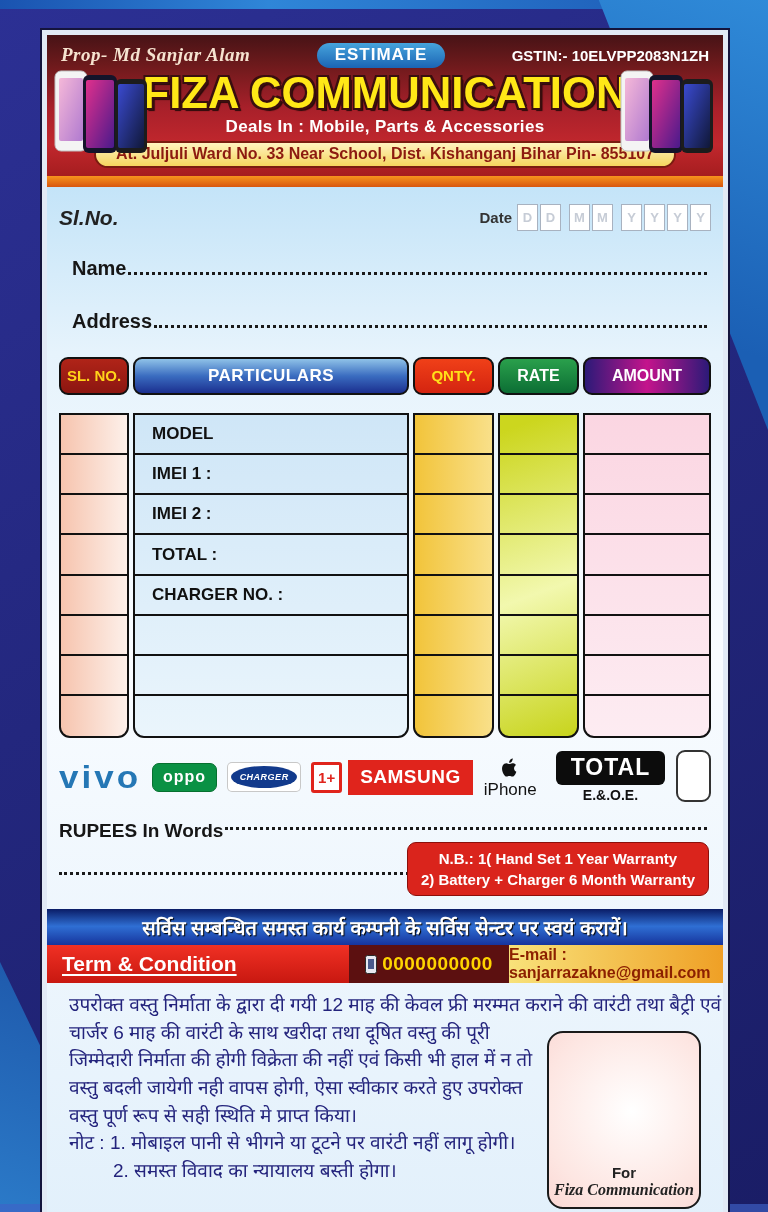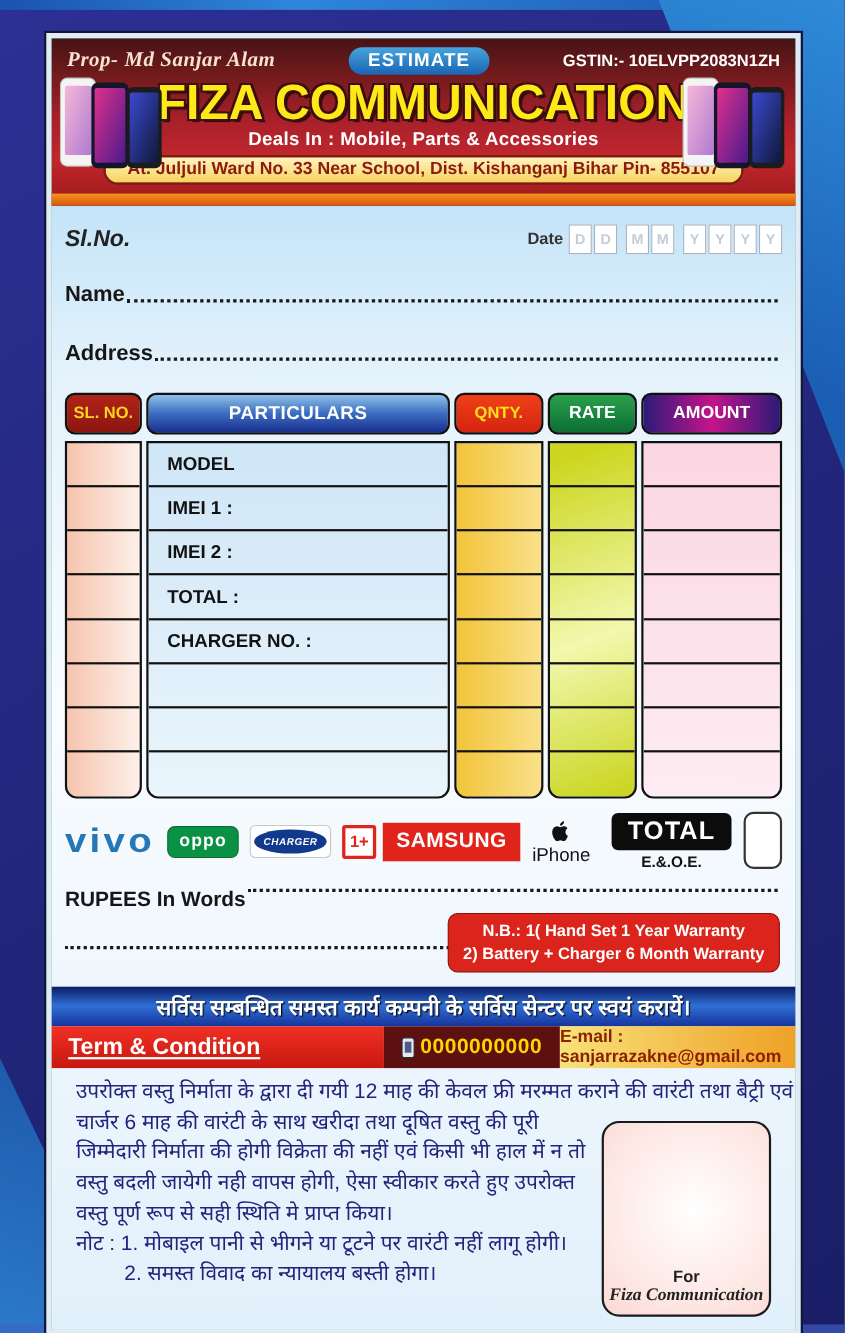--- a/index.html
+++ b/index.html
@@ -48,27 +48,27 @@
 
   .slno-row{display:flex;justify-content:space-between;align-items:center;padding-top:16px;height:46px;}
   .slno{font-size:21px;font-weight:bold;font-style:italic;color:#222;}
   .date-group{display:flex;align-items:center;gap:5px;}
   .date-label{font-weight:bold;font-size:15px;color:#333;}
   .date-boxes{display:flex;gap:2px;}
   .date-box{width:21px;height:27px;background:#fff;border:1.5px solid #a8b2c0;
     display:flex;align-items:center;justify-content:center;color:#c6ccd6;font-weight:bold;font-size:13px;}
   .grp-end{margin-right:6px;}
 
-  .field-row{display:flex;font-weight:bold;font-size:20px;color:#161616;}
+  .field-row{display:flex;font-weight:bold;font-size:20px;color:#161616;margin-left:13px;}
   .name-row{margin-top:24px;} .addr-row{margin-top:30px;}
   .leader{flex:1;border-bottom:3.5px dotted #1a1a1a;margin:0 4px 5px 2px;}
 
   
   .tbl{margin-top:24px;}
-  .tbl-headers{display:flex;gap:4px;height:38px;margin-bottom:6px;}
+  .tbl-headers{display:flex;gap:4px;height:38px;margin-bottom:18px;}
   .th{border:2.5px solid #111;border-radius:9px;display:flex;align-items:center;justify-content:center;font-weight:bold;}
   .th-sl{width:70px;background:linear-gradient(180deg,#b02418,#8c1610);color:#ffd41a;font-size:15px;}
   .th-part{width:276px;background:linear-gradient(180deg,#8fc2e8 0%,#3a6cc0 50%,#1b2f8f 100%);color:#fff;font-size:17px;letter-spacing:.5px;}
   .th-qnty{width:81px;background:linear-gradient(180deg,#f04018,#d42410);color:#ffe01a;font-size:15px;}
   .th-rate{width:81px;background:linear-gradient(180deg,#2aa04c,#0c6e34);color:#fff;font-size:16px;}
   .th-amt{flex:1;background:linear-gradient(90deg,#2c1a78 0%,#c4148c 50%,#2c1a78 100%);color:#fff;font-size:16px;}
   .tbl-body{display:flex;gap:4px;border-radius:11px;}
   .col{border:2.5px solid #111;border-radius:0 0 11px 11px;overflow:hidden;}
   .col-sl{width:70px;background:linear-gradient(90deg,#f6c4ae,#fdf0ea);}
   .col-part{width:276px;background:linear-gradient(180deg,#cfe6f7,#eaf5fc);}
@@ -95,21 +95,21 @@
   .iphone{display:flex;flex-direction:column;align-items:center;line-height:1;}
   .iphone-label{font-size:17px;color:#111;margin-top:1px;}
   .total-stack{display:flex;flex-direction:column;align-items:center;margin-left:8px;}
   .total-box{background:#0c0c0c;border-radius:6px;color:#fff;font-weight:900;font-size:23px;
     padding:3px 15px 4px;letter-spacing:1px;}
   .eoe{font-weight:bold;font-size:14px;color:#111;margin-top:2px;}
   .total-amount-box{flex:1;height:52px;background:#fff;border:2.5px solid #333;border-radius:9px;align-self:flex-start;margin-top:2px;}
 
   
   .rupees{position:relative;margin-top:14px;height:76px;}
-  .rupees-row{display:flex;align-items:flex-start;font-weight:bold;font-size:19px;color:#161616;}
+  .rupees-row{display:flex;align-items:center;font-weight:bold;font-size:19px;color:#161616;}
   .rupees-line2{margin-top:30px;width:362px;border-bottom:3.5px dotted #1a1a1a;height:1px;}
   .nb-box{position:absolute;right:2px;top:22px;background:#da241c;border:1px solid #8c0f0a;
     border-radius:9px;color:#fff;font-weight:bold;font-size:15px;text-align:center;
     padding:5px 13px;line-height:1.4;}
 
   
   .service-strip{margin:13px -12px 0;height:36px;display:flex;align-items:center;justify-content:center;
     background:linear-gradient(180deg,#0a1c66 0%,#2f6fd4 48%,#16349c 100%);
     color:#fff;font-weight:bold;font-size:20px;text-shadow:1px 1px 1px #000;}
   .term-bar{margin:0 -12px;height:38px;display:flex;}

